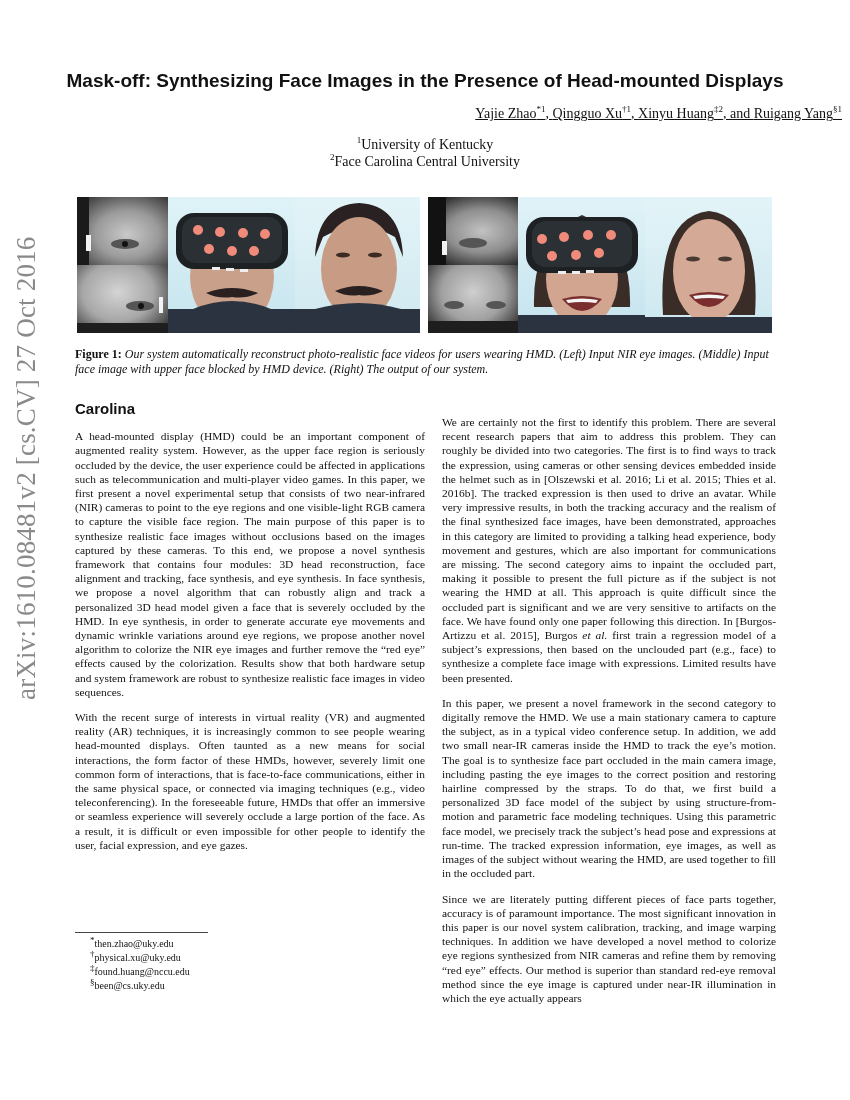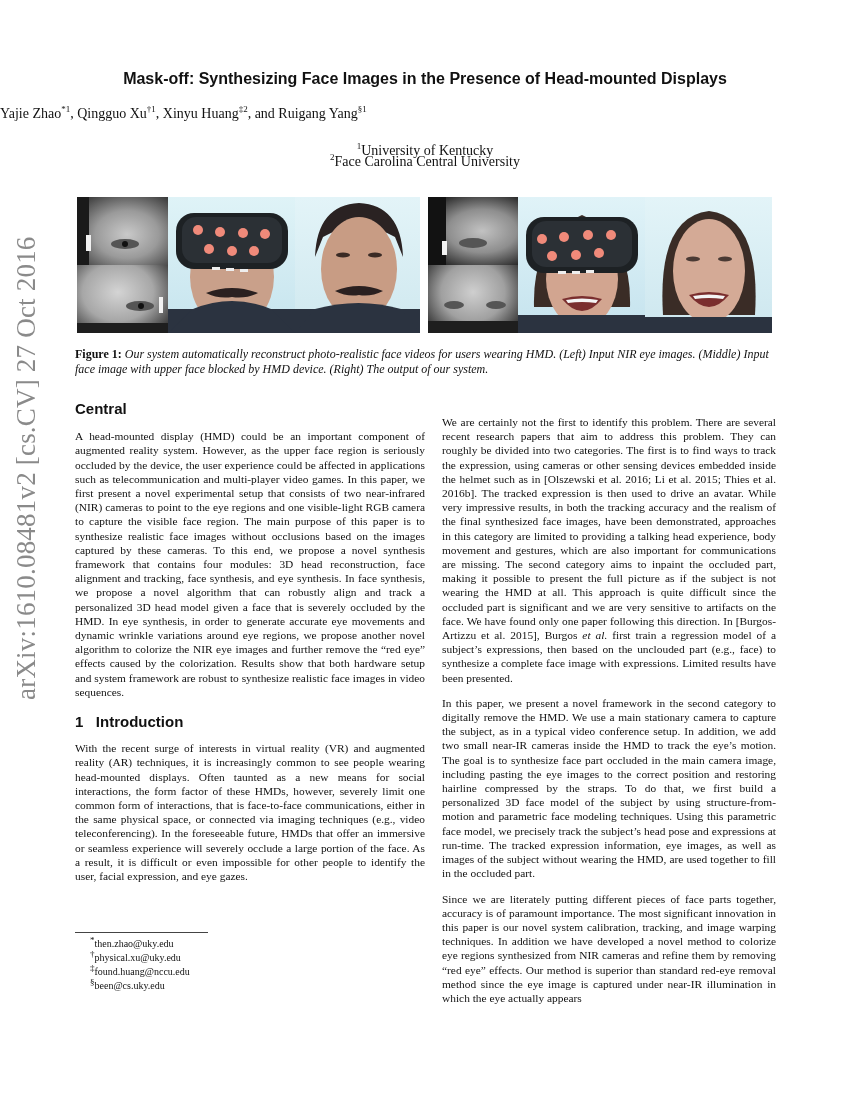--- a/index.html
+++ b/index.html
@@ -4,22 +4,22 @@
 <style>
   html, body { margin:0; padding:0; background:#ffffff; }
   body { width:850px; height:1100px; position:relative; overflow:hidden;
          font-family:"Liberation Serif", "DejaVu Serif", serif; color:#111; }
   .arxiv-stamp { position:absolute; left:6px; top:700px; width:420px; height:40px;
          transform-origin:0 0; transform:rotate(-90deg);
          font-family:"Liberation Serif", serif; font-size:27px; color:#8a8a8a;
          white-space:nowrap; letter-spacing:0.2px; line-height:40px; }
   .title { position:absolute; left:0; width:850px; top:70px; text-align:center;
          font-family:"Liberation Sans", "DejaVu Sans", sans-serif; font-weight:bold;
-         font-size:16px; color:#111; }
-  .authors { position:absolute; left:0; width:842px; top:106px; text-align:left; font-size:14px; }
+         font-size:19px; color:#111; }
+  .authors { position:absolute; left:0; width:842px; top:106px; text-align:right; font-size:14px;text-decoration:underline; }
   .affil { position:absolute; left:0; width:850px; text-align:center; font-size:14px; }
   sup { font-size:9px; vertical-align:super; line-height:0; }
   .figure { position:absolute; top:197px; height:136px; display:flex; }
   .panel { height:136px; position:relative; overflow:hidden; }
   .eyes { display:flex; flex-direction:column; }
   .eye { flex:1; position:relative; overflow:hidden; }
   .caption { position:absolute; left:75px; top:347px; width:705px; font-size:12px; line-height:14.5px; }
   .caption b { font-weight:bold; font-style:normal; }
   .caption i { font-style:italic; }
   .col { position:absolute; font-size:11.4px; line-height:14.2px; text-align:justify; }
@@ -30,21 +30,21 @@
 </style>
 </head>
 <body>
 
 <div class="arxiv-stamp">arXiv:1610.08481v2  [cs.CV]  27 Oct 2016</div>
 
 <div class="title">Mask-off: Synthesizing Face Images in the Presence of Head-mounted Displays</div>
 <div class="authors">
   <span>Yajie Zhao</span><sup>*1</sup><span>, </span><span>Qingguo Xu</span><sup>†1</sup><span>, </span><span>Xinyu Huang</span><sup>‡2</sup><span>, and </span><span>Ruigang Yang</span><sup>§1</sup>
 </div>
-<div class="affil" style="top:143px;">
+<div class="affil" style="top:137px;">
   <sup>1</sup><span>University of Kentucky</span>
 </div>
 <div class="affil" style="top:154px;">
   <sup>2</sup><span>Face Carolina Central University</span>
 </div>
 
 <div class="figure" style="left:77px;">
   <div class="panel eyes" style="width:91px;">
     <div class="eye" style="background:radial-gradient(ellipse at 55% 55%, #c9c9c9 0%, #9a9a9a 45%, #3a3a3a 90%);">
       <svg width="91" height="68" style="position:absolute;left:0;top:0;">
@@ -146,25 +146,22 @@
     </svg>
   </div>
 </div>
 
 <div class="caption">
   <b>Figure 1:</b>
   <i>Our system automatically reconstruct photo-realistic face videos for users wearing HMD. (Left) Input NIR eye images. (Middle) Input face image with upper face blocked by HMD device. (Right) The output of our system.</i>
 </div>
 
 <div class="col" style="left:75px; top:402px; width:350px;">
-  <div class="h-sec" style="margin-bottom:13px;">Central</div>
+  <div class="h-sec" style="margin-bottom:13px;">Carolina</div>
   <p>A head-mounted display (HMD) could be an important component of augmented reality system. However, as the upper face region is seriously occluded by the device, the user experience could be affected in applications such as telecommunication and multi-player video games. In this paper, we first present a novel experimental setup that consists of two near-infrared (NIR) cameras to point to the eye regions and one visible-light RGB camera to capture the visible face region. The main purpose of this paper is to synthesize realistic face images without occlusions based on the images captured by these cameras. To this end, we propose a novel synthesis framework that contains four modules: 3D head reconstruction, face alignment and tracking, face synthesis, and eye synthesis. In face synthesis, we propose a novel algorithm that can robustly align and track a personalized 3D head model given a face that is severely occluded by the HMD. In eye synthesis, in order to generate accurate eye movements and dynamic wrinkle variations around eye regions, we propose another novel algorithm to colorize the NIR eye images and further remove the “red eye” effects caused by the colorization. Results show that both hardware setup and system framework are robust to synthesize realistic face images in video sequences.</p>
-  <div class="h-sec" style="margin-top:16px;margin-bottom:12px;">
-    <span>1</span>&nbsp;&nbsp;&nbsp;<span>Introduction</span>
-  </div>
   <p>With the recent surge of interests in virtual reality (VR) and augmented reality (AR) techniques, it is increasingly common to see people wearing head-mounted displays. Often taunted as a new means for social interactions, the form factor of these HMDs, however, severely limit one common form of interactions, that is face-to-face communications, either in the same physical space, or connected via imaging techniques (e.g., video teleconferencing). In the foreseeable future, HMDs that offer an immersive or seamless experience will severely occlude a large portion of the face. As a result, it is difficult or even impossible for other people to identify the user, facial expression, and eye gazes.</p>
 </div>
 
 <div class="footnote-rule"></div>
 <div class="footnotes">
   <div><sup>*</sup><span>then.zhao@uky.edu</span></div>
   <div><sup>†</sup><span>physical.xu@uky.edu</span></div>
   <div><sup>‡</sup><span>found.huang@nccu.edu</span></div>
   <div><sup>§</sup><span>been@cs.uky.edu</span></div>
 </div>

